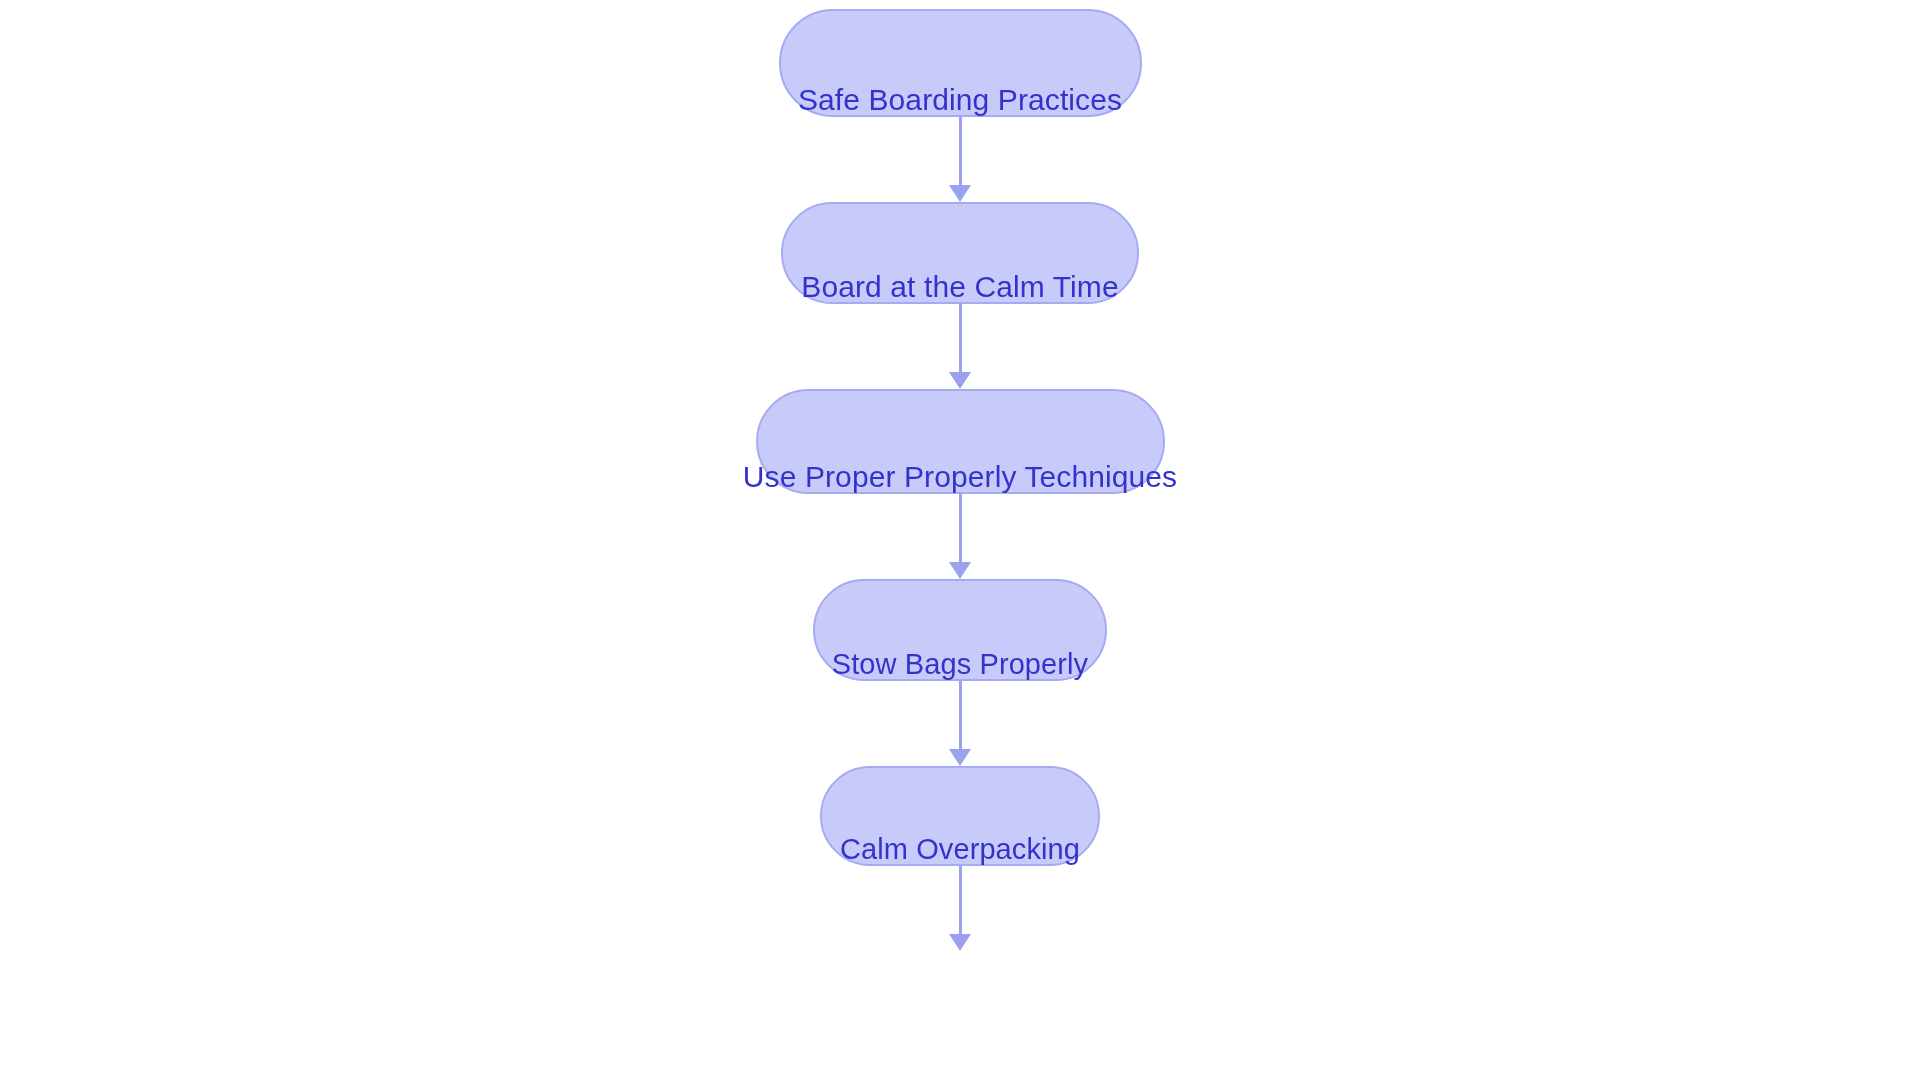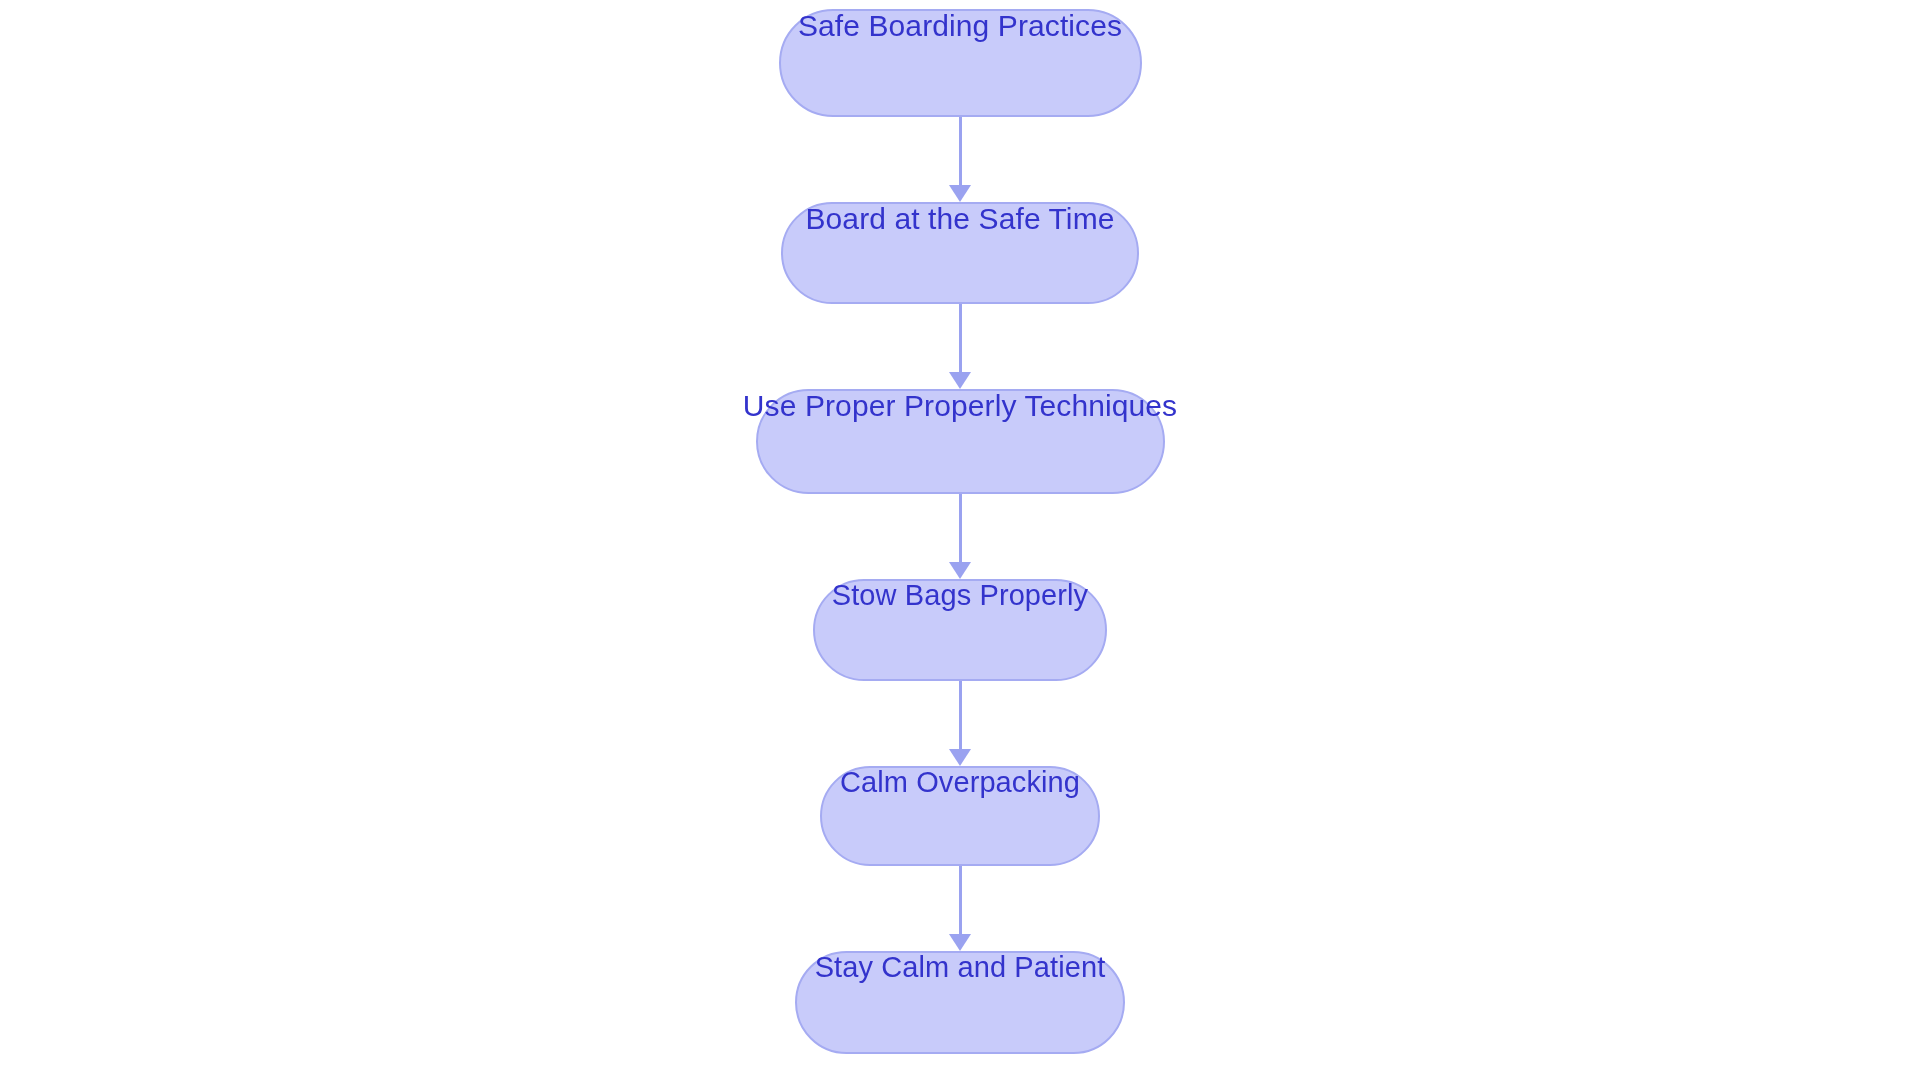--- a/index.html
+++ b/index.html
@@ -29,21 +29,21 @@
     height: 1083px;
     display: flex;
     flex-direction: column;
     align-items: center;
     justify-content: flex-start;
   }
 
   .flow-node {
     box-sizing: border-box;
     display: flex;
-    align-items: flex-start;
+    align-items: flex-end;
     justify-content: center;
     background: #c8cbfa;
     border: 2px solid #a5abf2;
     border-radius: 999px;
     color: #3333cc;
     font-size: 30px;
     font-weight: 400;
     letter-spacing: 0.1px;
     white-space: nowrap;
     line-height: 1;
@@ -98,21 +98,21 @@
     <div class="flow-node node-1">
       <span class="node-label">Safe Boarding Practices</span>
     </div>
 
     <div class="flow-connector">
       <div class="connector-line"></div>
       <div class="connector-arrowhead"></div>
     </div>
 
     <div class="flow-node node-2">
-      <span class="node-label">Board at the Safe Time</span>
+      <span class="node-label">Board at the Calm Time</span>
     </div>
 
     <div class="flow-connector">
       <div class="connector-line"></div>
       <div class="connector-arrowhead"></div>
     </div>
 
     <div class="flow-node node-3">
       <span class="node-label">Use Proper Properly Techniques</span>
     </div>
@@ -133,18 +133,15 @@
 
     <div class="flow-node node-5">
       <span class="node-label">Calm Overpacking</span>
     </div>
 
     <div class="flow-connector">
       <div class="connector-line"></div>
       <div class="connector-arrowhead"></div>
     </div>
 
-    <div class="flow-node node-6">
-      <span class="node-label">Stay Calm and Patient</span>
-    </div>
 
   </div>
 </div>
 
 </body></html>

